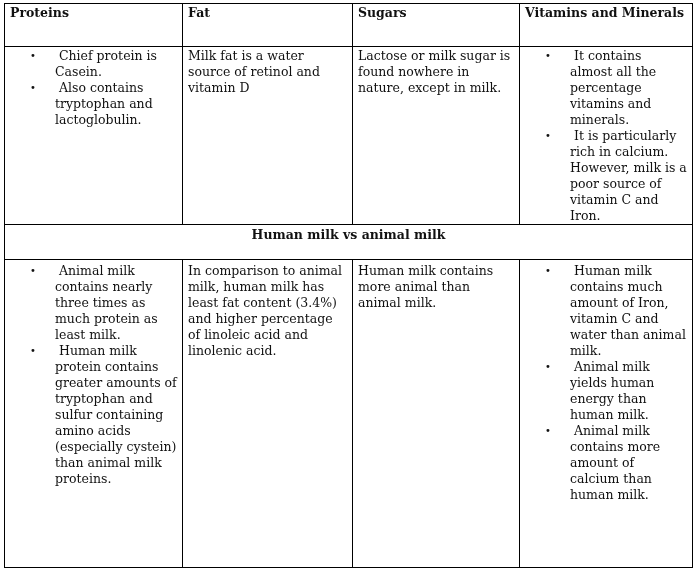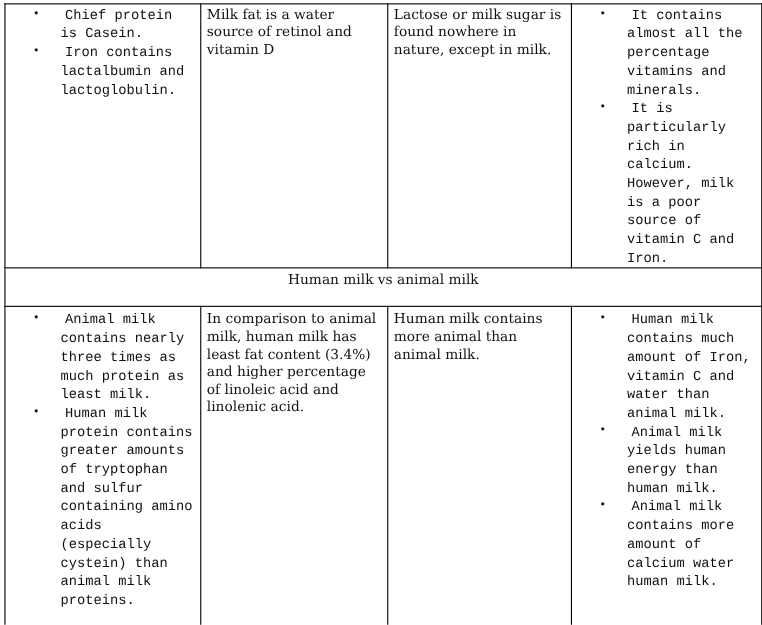--- a/index.html
+++ b/index.html
@@ -4,43 +4,49 @@
 <style>
   html, body { margin: 0; padding: 0; background: #ffffff; }
   body { width: 693px; height: 568px; position: relative; overflow: hidden;
          font-family: "DejaVu Serif", "Liberation Serif", serif; color: #111; }
   table { position: absolute; left: 4px; top: 3px; border-collapse: collapse;
           width: 688px; table-layout: fixed; }
   td { border: 1px solid #000; vertical-align: top; padding: 1px 5px 0 5px;
        font-size: 12.5px; line-height: 16px; }
   td.h { font-weight: bold; font-size: 12.5px; height: 41px; padding-top: 1px; }
   tr.r1 td { height: 176px; }
-  tr.mid td { text-align: center; font-weight: normal; height: 32px; padding-top: 2px; }
+  tr.mid td { text-align: center; font-weight: bold; height: 32px; padding-top: 2px; }
   tr.r2 td { height: 304px; padding-top: 3px; }
   ul { margin: 0; padding: 0 0 0 45px; list-style: none; }
   li { position: relative; }
   li::before { content: "•"; position: absolute; left: -25px; top: 0; font-family: "DejaVu Sans", sans-serif; font-size: 10px; }
-  li span { padding-left: 4px; font-family: Liberation Mono, monospace; }
+  li span { padding-left: 4px; }
 </style>
 </head>
 <body>
 
 <table>
   <colgroup>
     <col style="width:178px">
       <col style="width:170px">
       <col style="width:167px">
       <col style="width:173px">
   </colgroup>
   <tbody>
+      <tr>
+    <td class="h">Proteins</td>
+    <td class="h">Fat</td>
+    <td class="h">Sugars</td>
+    <td class="h">Vitamins and Minerals</td>
+  </tr>
   <tr class="r1">
     <td>
       <ul>
         <li><span>Chief protein is Casein.</span></li>
-        <li><span>Iron contains lactalbumin and lactoglobulin.</span></li>
+        <li><span>Also contains tryptophan and lactoglobulin.</span></li>
       </ul>
     </td>
     <td>Milk fat is a water source of retinol and vitamin D</td>
     <td>Lactose or milk sugar is found nowhere in nature, except in milk.</td>
     <td>
       <ul>
         <li><span>It contains almost all the percentage vitamins and minerals.</span></li>
         <li><span>It is particularly rich in calcium. However, milk is a poor source of vitamin C and Iron.</span></li>
       </ul>
     </td>
@@ -54,18 +60,18 @@
         <li><span>Animal milk contains nearly three times as much protein as least milk.</span></li>
         <li><span>Human milk protein contains greater amounts of tryptophan and sulfur containing amino acids (especially cystein) than animal milk proteins.</span></li>
       </ul>
     </td>
     <td>In comparison to animal milk, human milk has least fat content (3.4%) and higher percentage of linoleic acid and linolenic acid.</td>
     <td>Human milk contains more animal than animal milk.</td>
     <td>
       <ul>
         <li><span>Human milk contains much amount of Iron, vitamin C and water than animal milk.</span></li>
         <li><span>Animal milk yields human energy than human milk.</span></li>
-        <li><span>Animal milk contains more amount of calcium water human milk.</span></li>
+        <li><span>Animal milk contains more amount of calcium than human milk.</span></li>
       </ul>
     </td>
   </tr>
 </tbody>
   </table>
 
 </body></html>

